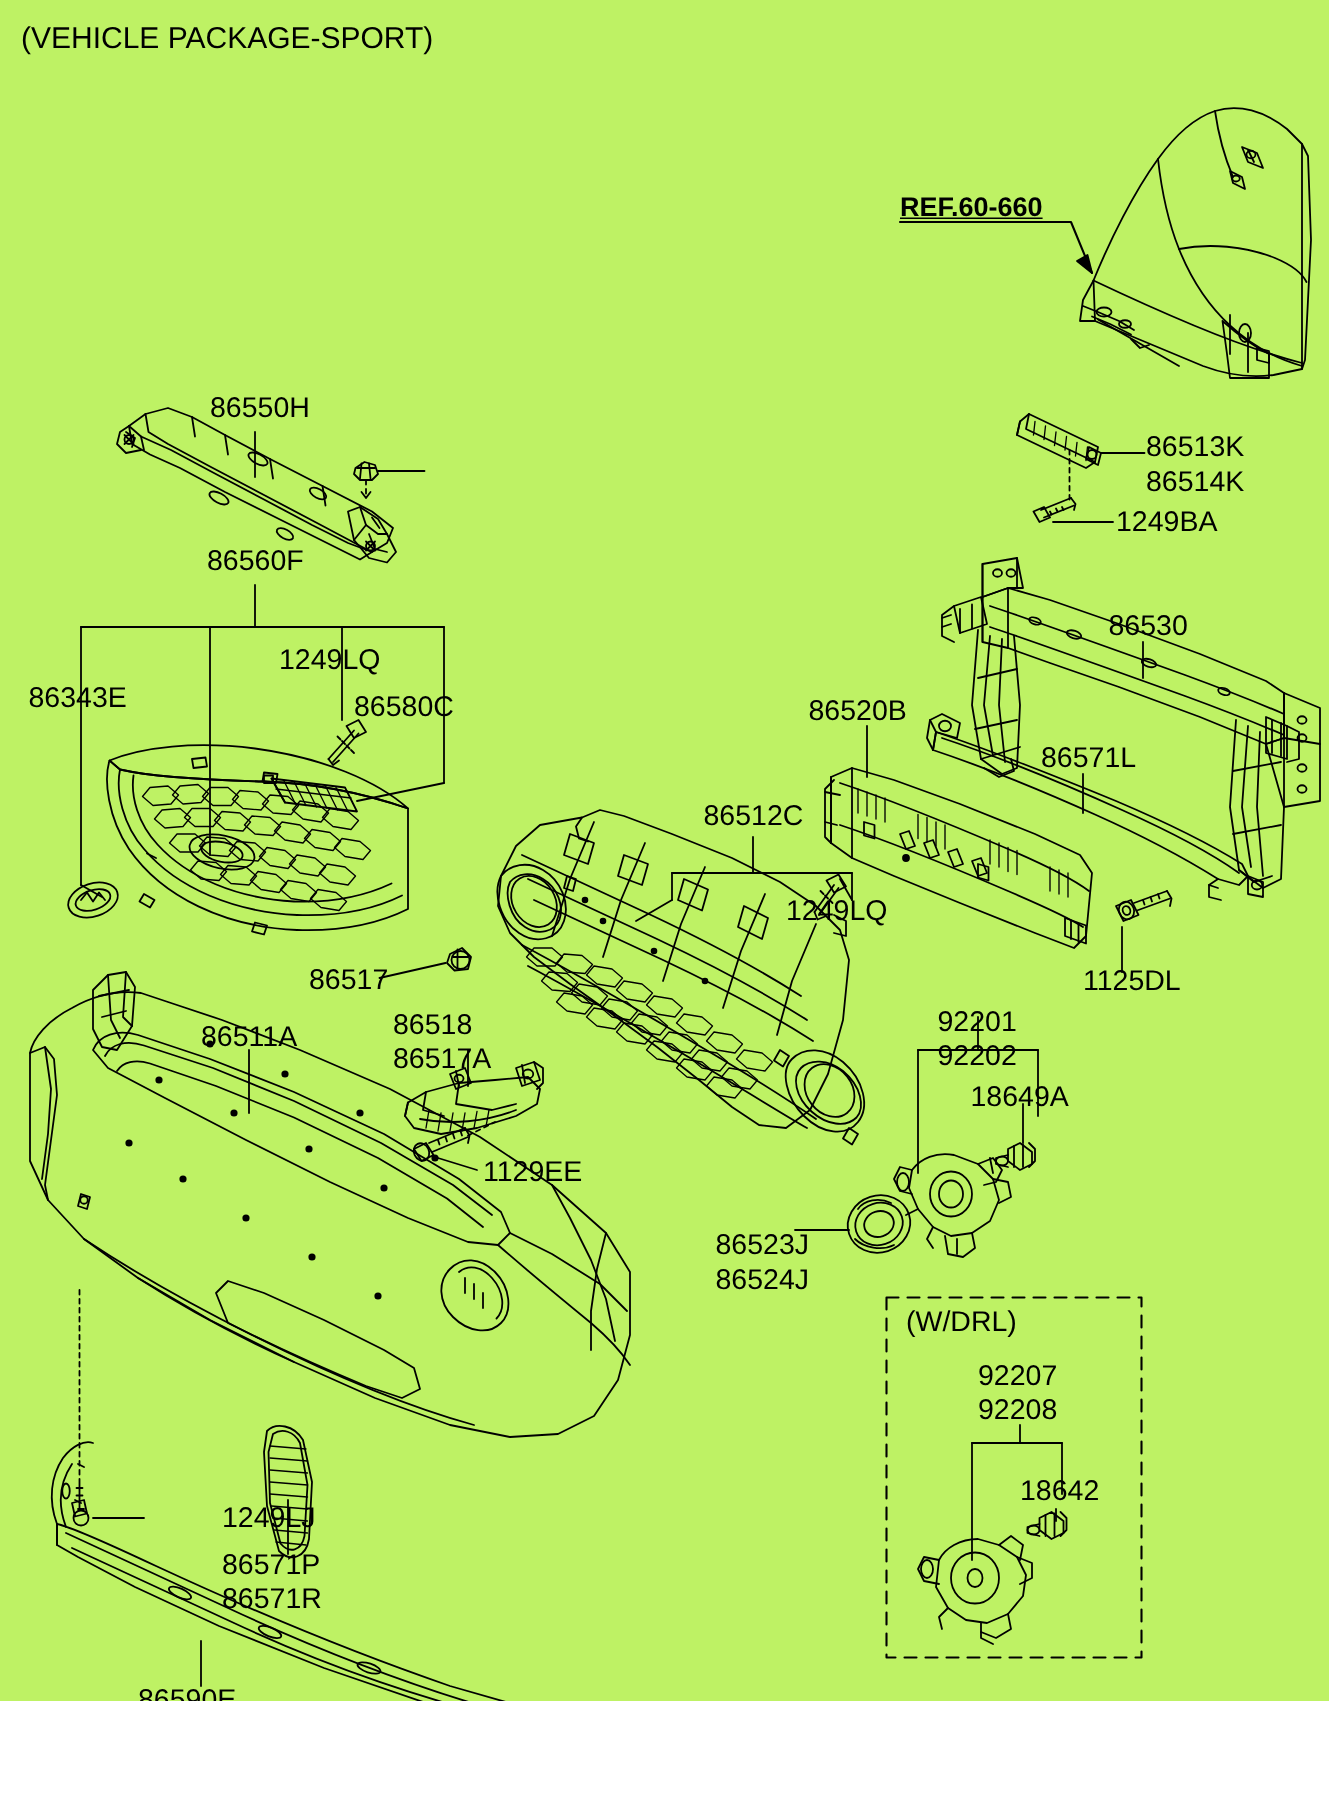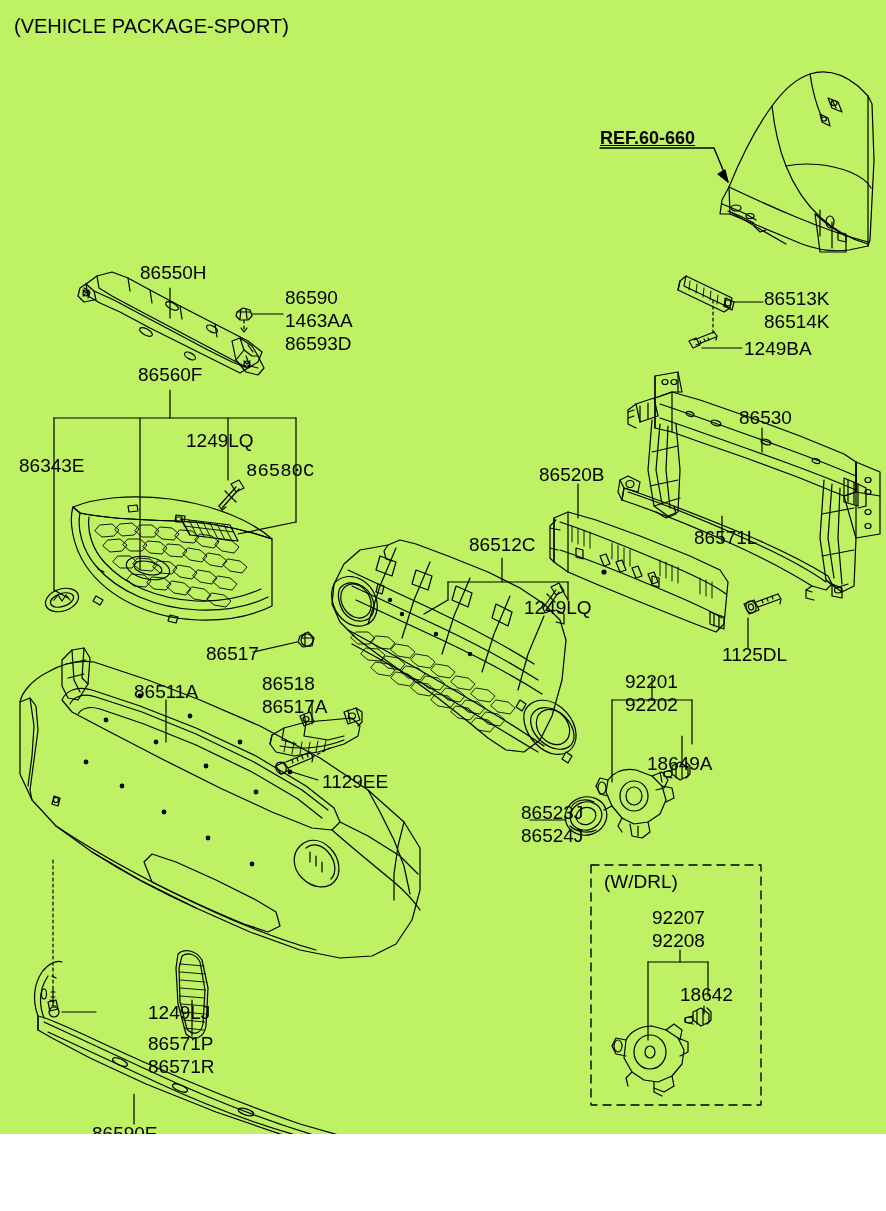--- a/index.html
+++ b/index.html
@@ -676,64 +676,61 @@
 
     </g>
   </svg>
 
   <div class="lbl title" style="left:14px; top:16px;">(VEHICLE PACKAGE-SPORT)</div>
 
   <div class="lbl ref" style="left:600px; top:128px;">REF.60-660</div>
 
   <div class="lbl" style="left:140px; top:262px;">86550H</div>
 
-  <div class="lbl multi" style="left:285px; top:286px;">86590
-1463AA
-86593D</div>
 
   <div class="lbl" style="left:138px; top:364px;">86560F</div>
 
   <div class="lbl" style="left:186px; top:430px;">1249LQ</div>
 
-  <div class="lbl" style="left:246px; top:461px;font-family:Liberation Mono, monospace;">86580C</div>
+  <div class="lbl" style="left:236px; top:461px;">86580C</div>
 
   <div class="lbl" style="left:19px; top:455px;">86343E</div>
 
   <div class="lbl multi" style="left:764px; top:287px;">86513K
 86514K</div>
 
   <div class="lbl" style="left:744px; top:338px;">1249BA</div>
 
   <div class="lbl" style="left:739px; top:407px;">86530</div>
 
   <div class="lbl" style="left:539px; top:464px;">86520B</div>
 
-  <div class="lbl" style="left:694px; top:495px;margin-top:32px;">86571L</div>
+  <div class="lbl" style="left:694px; top:495px;">86571L</div>
 
   <div class="lbl" style="left:722px; top:644px;">1125DL</div>
 
   <div class="lbl" style="left:469px; top:534px;">86512C</div>
 
   <div class="lbl" style="left:524px; top:597px;">1249LQ</div>
 
   <div class="lbl" style="left:206px; top:643px;">86517</div>
 
   <div class="lbl multi" style="left:262px; top:672px;">86518
 86517A</div>
 
   <div class="lbl" style="left:322px; top:771px;">1129EE</div>
 
   <div class="lbl" style="left:134px; top:681px;">86511A</div>
 
   <div class="lbl multi" style="left:625px; top:638px;margin-top:32px;">92201
 92202</div>
 
-  <div class="lbl" style="left:647px; top:721px;margin-top:32px;">18649A</div>
-
-  <div class="lbl multi" style="left:477px; top:801px;margin-left:44px;">86523J
+  <div class="lbl" style="left:647px; top:721px;">18649A</div>
+
+  <div class="lbl multi" style="left:477px; top:819px;">86523J
 86524J</div>
 
   <div class="lbl drl" style="left:604px; top:871px;">(W/DRL)</div>
 
   <div class="lbl multi" style="left:652px; top:906px;">92207
 92208</div>
 
   <div class="lbl" style="left:680px; top:984px;">18642</div>
 
   <div class="lbl" style="left:100px; top:1002px;margin-left:48px;">1249LJ</div>

